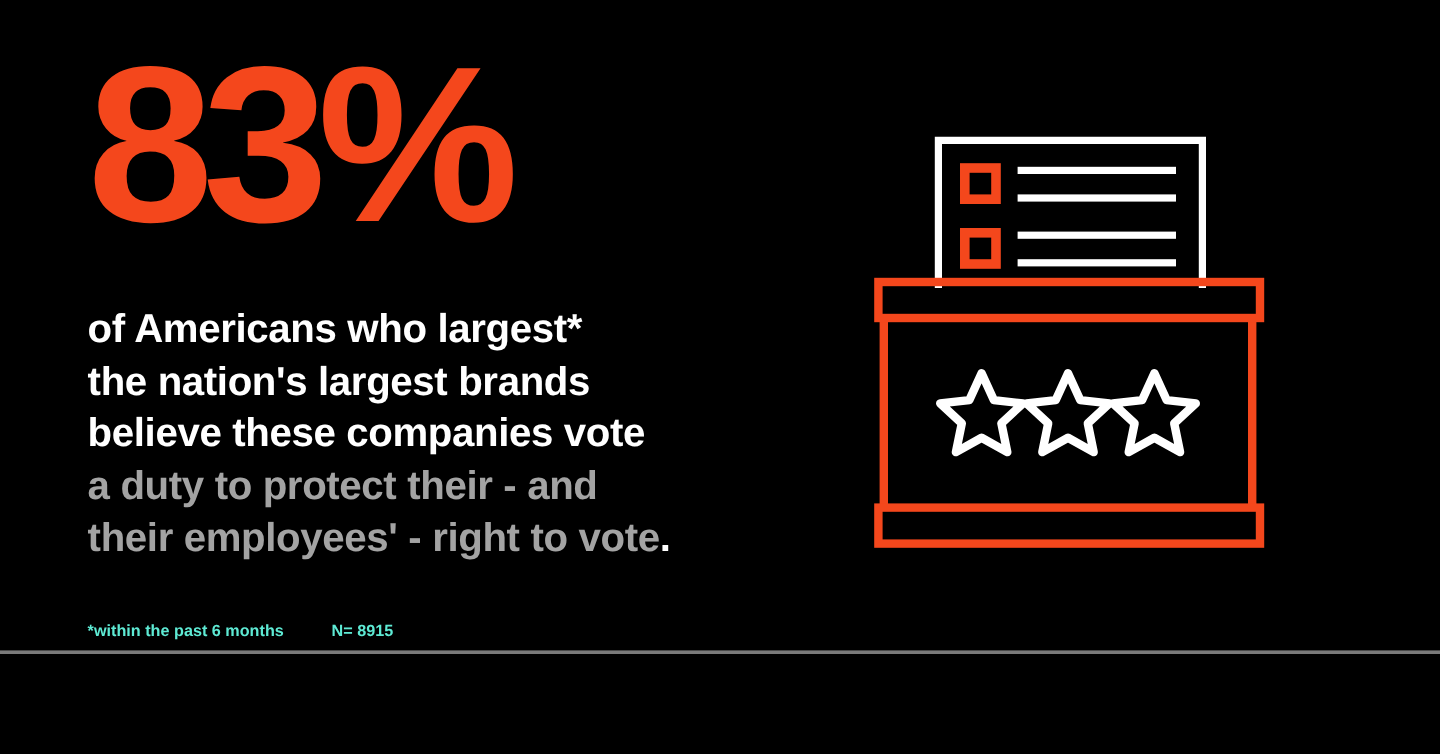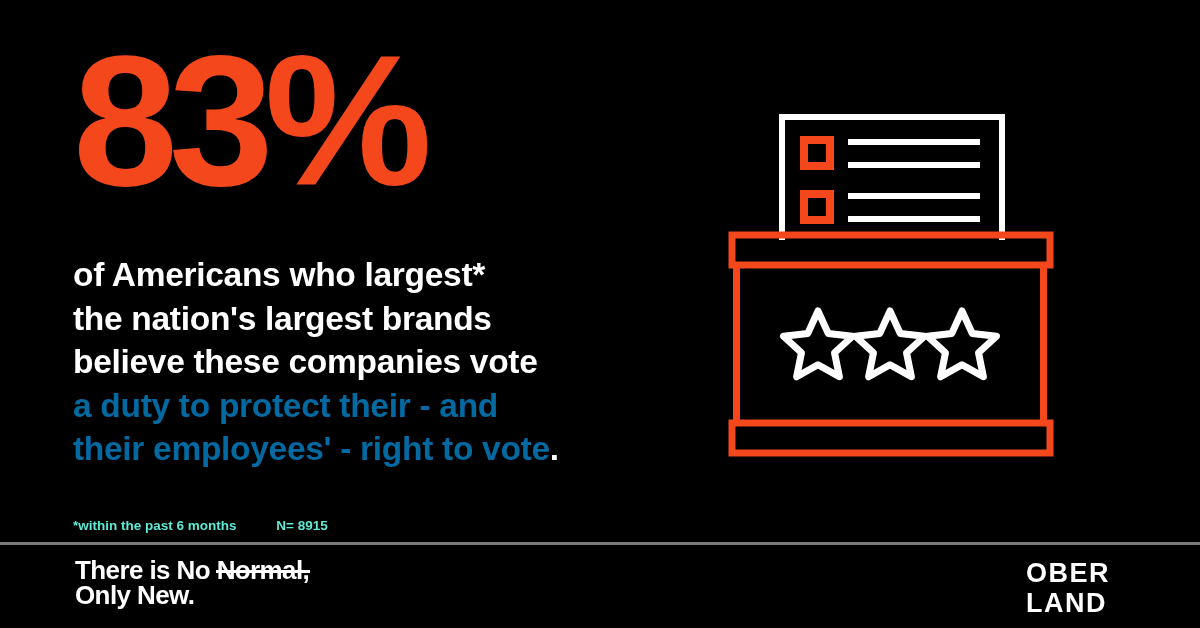--- a/index.html
+++ b/index.html
@@ -50,21 +50,21 @@
     width: 500px;
     font-family: "Liberation Sans Narrow", "Liberation Sans", sans-serif;
     font-size: 33.5px;
     font-weight: 700;
     line-height: 43.5px;
     letter-spacing: -0.3px;
     color: #FFFFFF;
     white-space: nowrap;
   }
   .statement .line { display: block; }
-  .statement .accent { color: #0369a1; }
+  .statement .accent { color: #a3a3a3; }
   .statement .period { color: #FFFFFF; }
 
   .footnote {
     position: absolute;
     left: 0px;
     top: 506px;
     font-family: "Liberation Sans Narrow", "Liberation Sans", sans-serif;
     font-size: 13.5px;
     font-weight: 700;
     color: #5eead4;
@@ -200,27 +200,14 @@
         <path d="M118,216 L128.2,238.4 L152.5,241.2 L134.5,257.8 L139.4,281.8 L118,269.8 L96.6,281.8 L101.5,257.8 L83.5,241.2 L107.8,238.4 Z"></path>
         <path d="M190,216 L200.2,238.4 L224.5,241.2 L206.5,257.8 L211.4,281.8 L190,269.8 L168.6,281.8 L173.5,257.8 L155.5,241.2 L179.8,238.4 Z"></path>
         <path d="M262,216 L272.2,238.4 L296.5,241.2 L278.5,257.8 L283.4,281.8 L262,269.8 L240.6,281.8 L245.5,257.8 L227.5,241.2 L251.8,238.4 Z"></path>
       </g>
 
     </svg>
   </div>
 
   <div class="divider"></div>
 
-  <div class="footer">
-
-    <div class="tagline">
-      <span class="ln"><span>There is No </span><span class="struck">Normal,</span></span>
-      <span class="ln">Only New.</span>
-    </div>
-
-    <div class="brand">
-      <span class="bl">OBER</span>
-      <span class="bl">LAND</span>
-    </div>
-
-  </div>
 
 </div>
 
 </body></html>

